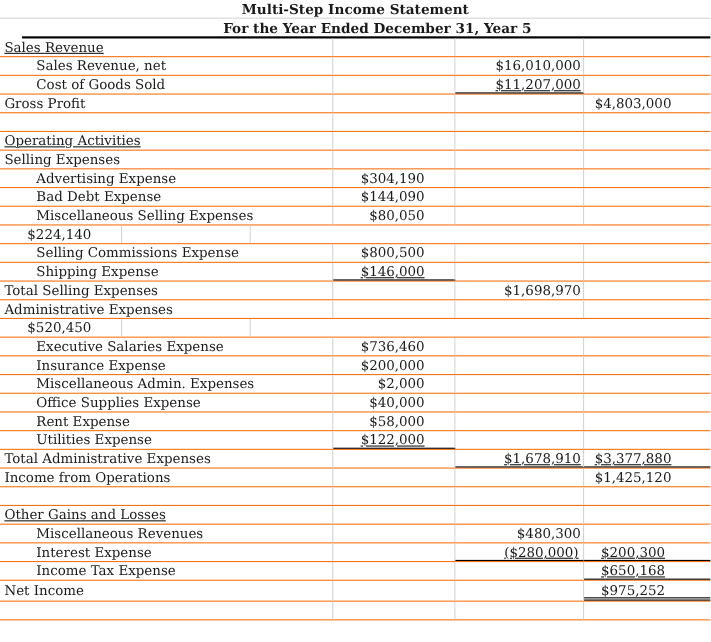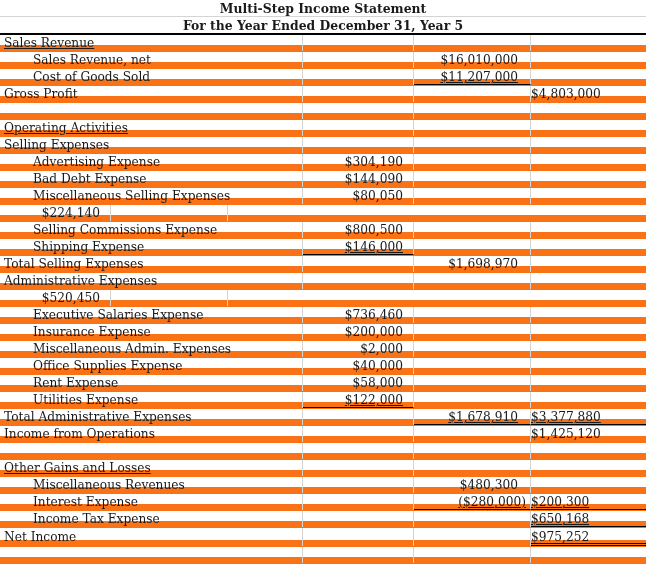--- a/index.html
+++ b/index.html
@@ -1,30 +1,30 @@
 <!DOCTYPE html>
 <html><head>
 <meta charset="utf-8">
 <style>
   html, body { margin:0; padding:0; background:#fff; }
   body { width:646px; height:584px; overflow:hidden; position:relative;
          font-family:"DejaVu Serif", "Liberation Serif", serif; font-size:12.2px; color:#1a1a1a; }
   .sheet { position:absolute; left:0; top:0; width:646px; }
-  .row { position:relative; height:17px; border-bottom:7px solid #f97316; box-sizing:border-box; display:flex; }
+  .row { position:relative; height:17px; border-bottom:1px solid #f97316; box-sizing:border-box; display:flex; }
   .cell { box-sizing:border-box; height:16px; line-height:16px; white-space:nowrap; overflow:visible; border-right:1px solid #d4d4d4; position:relative; }
   .cA { width:303px; padding-left:4px; }
-  .cB { width:111px; text-align:right; padding-right:10px; }
-  .cC { width:117px; text-align:right; padding-right:12px; }
-  .cD { width:115px; text-align:left; padding-right:26px; border-right:none; }
+  .cB { width:111px; text-align:right; padding-right:27px; }
+  .cC { width:117px; text-align:right; padding-right:2px; }
+  .cD { width:115px; text-align:center; padding-right:26px; border-right:none; }
   .ind1 { }
   .ind2 { padding-left:33px; }
   .u { text-decoration:underline; }
   .title-row { border-bottom:none; }
   .title { position:absolute; left:0; width:646px; text-align:center; font-weight:bold; font-family:"DejaVu Serif", serif; font-size:12.4px; line-height:17px; }
-  .thick { border-bottom:2px solid #000; }
+  .thick { border-bottom:2px solid #000;margin-left:20px; }
   .bb { border-bottom:1px solid #000 !important;text-decoration:underline; }
   .dbl { border-bottom:3px double #000 !important; }
 </style>
 </head>
 <body>
 
 <div class="sheet">
 
   <div class="row title-row" style="border-bottom:1px solid #d4d4d4;padding-left:12px;">
     <div class="title">Multi-Step Income Statement</div>

